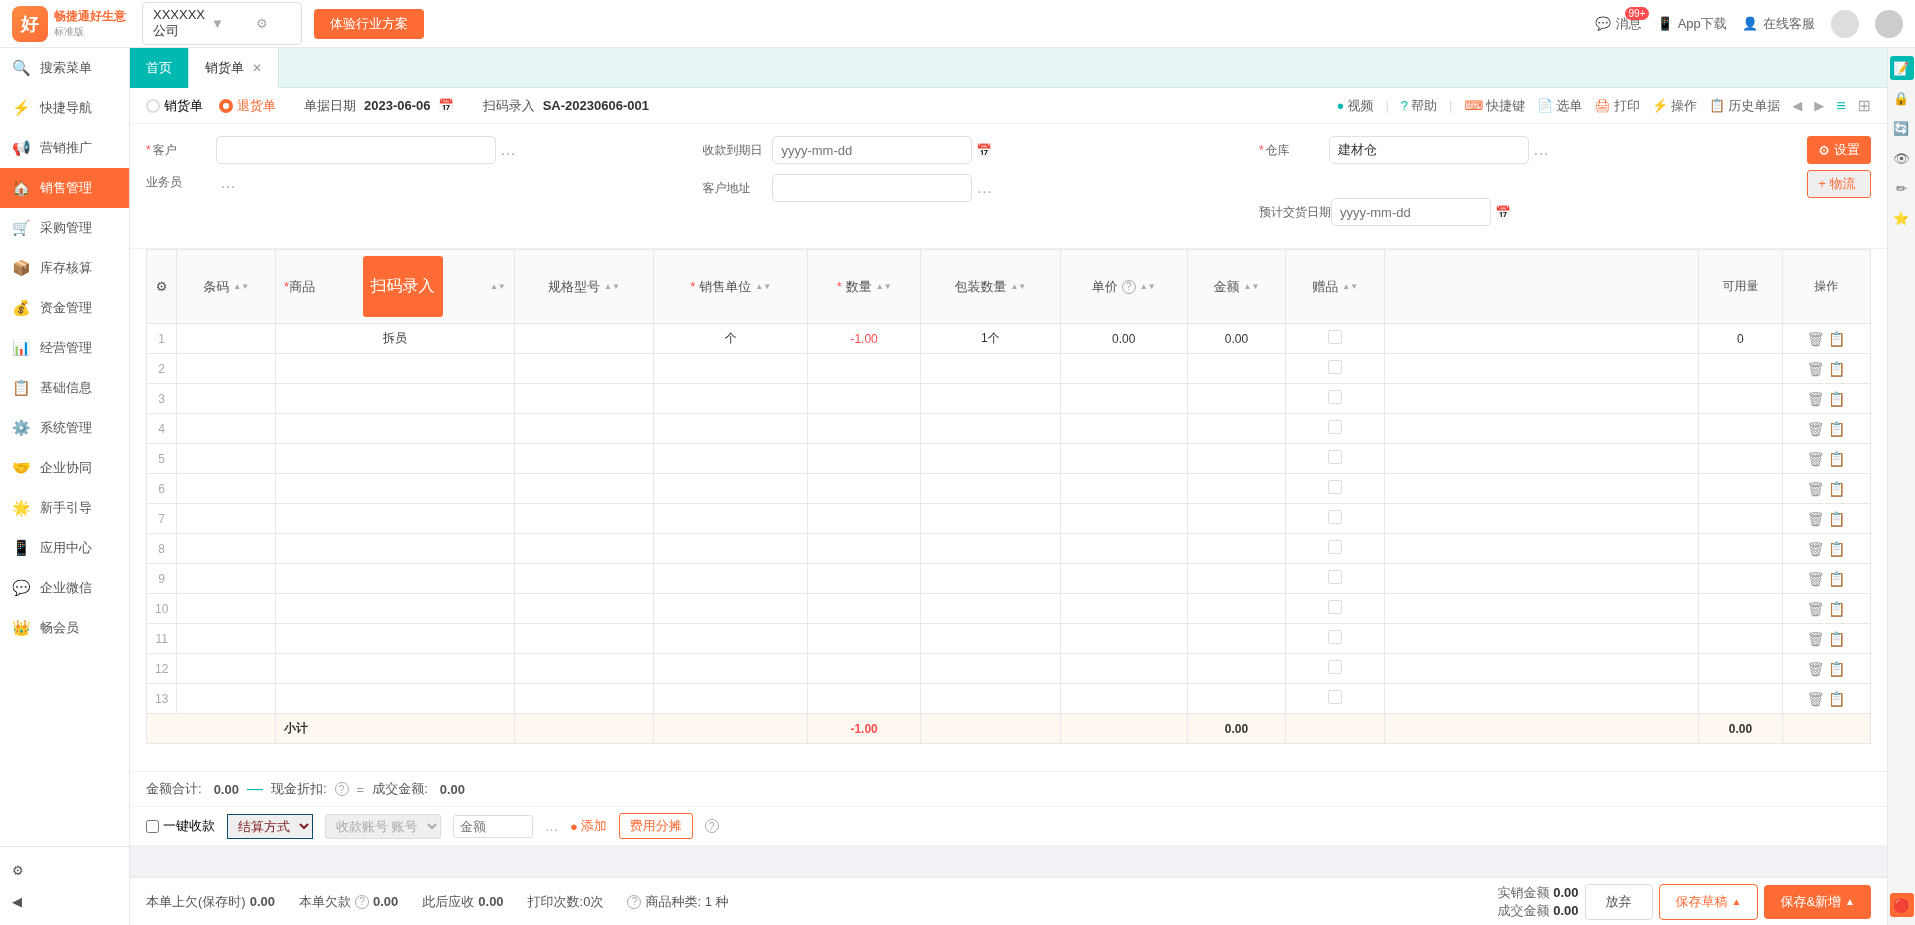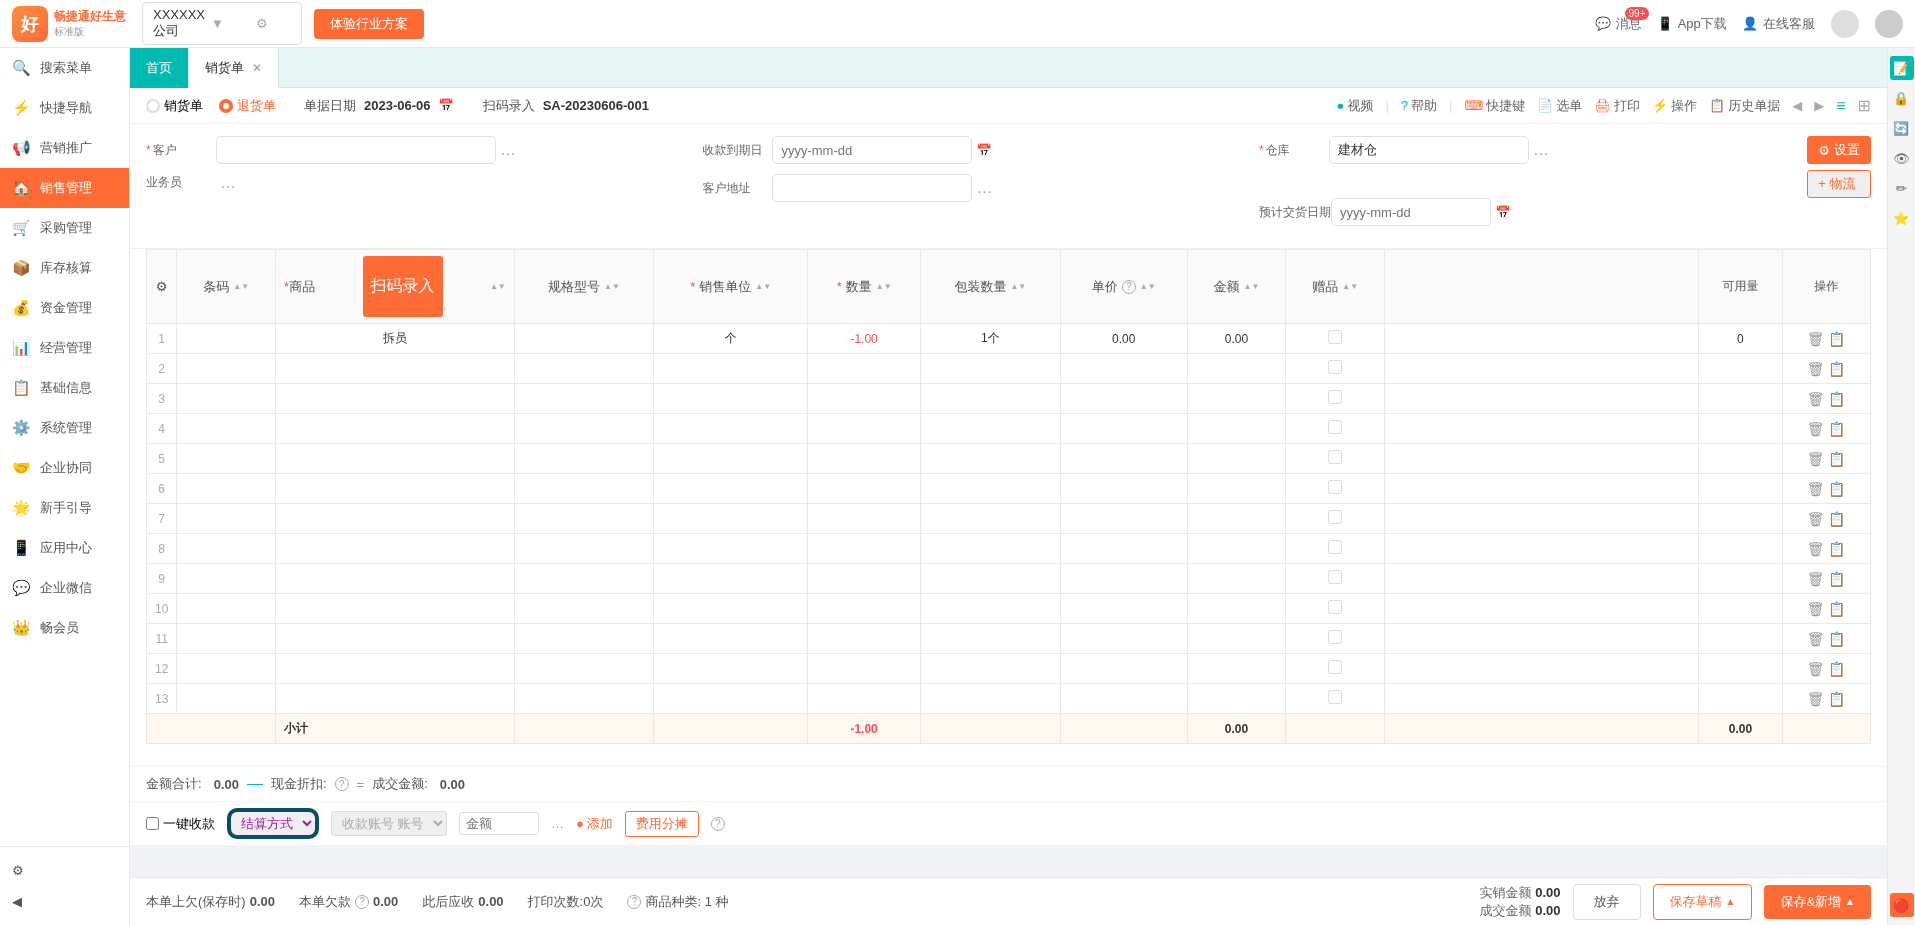--- a/index.html
+++ b/index.html
@@ -90,21 +90,21 @@
 
     
     .payment-row { padding: 6px 16px; border-top: 1px solid #f0f0f0; background: white; display: flex; align-items: center; gap: 12px; flex-shrink: 0; }
     .payment-checkbox { display: flex; align-items: center; gap: 4px; }
     .add-btn { background: none; border: none; color: #ff6b35; cursor: pointer; font-size: 13px; display: flex; align-items: center; gap: 3px; }
     .fee-btn { border: 1px solid #ff6b35; color: #ff6b35; background: white; padding: 3px 10px; border-radius: 3px; cursor: pointer; }
 
     
     .bottom-bar { height: 48px; background: white; border-top: 1px solid #e8e8e8; display: flex; align-items: center; padding: 0 16px; gap: 24px; flex-shrink: 0; margin-top: 32px; }
     .bottom-info { color: #555; font-size: 12px; display: flex; align-items: center; gap: 4px; }
-    .bottom-right { margin-left: auto; display: flex; align-items: center; gap: 12px; }
+    .bottom-right { margin-left: auto; display: flex; align-items: center; gap: 6px; }
     .amount-summary { text-align: right; font-size: 12px; color: #666; }
     .amount-summary .val { font-weight: bold; color: #333; }
     .btn-discard { border: 1px solid #ddd; background: white; padding: 8px 20px; border-radius: 4px; cursor: pointer; color: #555; }
     .btn-save-draft { border: 1px solid #ff6b35; background: white; color: #ff6b35; padding: 8px 16px; border-radius: 4px; cursor: pointer; display: flex; align-items: center; gap: 4px; }
     .btn-save-new { background: #ff6b35; color: white; border: none; padding: 8px 16px; border-radius: 4px; cursor: pointer; display: flex; align-items: center; gap: 4px; }
     .chevron { font-size: 10px; }
 
     
     .right-panel { width: 28px; background: #f5f5f5; border-left: 1px solid #e8e8e8; display: flex; flex-direction: column; align-items: center; padding: 8px 0; gap: 6px; flex-shrink: 0; }
     .right-panel-btn { width: 24px; height: 24px; display: flex; align-items: center; justify-content: center; border-radius: 3px; cursor: pointer; color: #666; font-size: 13px; }
@@ -682,21 +682,21 @@
           <span>成交金额:</span>
           <strong style="margin-left:4px;">0.00</strong>
         </div>
       </div>
 
       <div class="payment-row">
         <label class="payment-checkbox">
           <input type="checkbox" style="">
           <span>一键收款</span>
         </label>
-        <select style="border:4px solid #0c4a6e;padding:3px 6px;border-radius:10px;color:#a21caf;">
+        <select style="border:1px solid #0c4a6e;padding:3px 6px;border-radius:0;color:#7f1d1d;">
           <option value="">结算方式</option>
         </select>
         <select style="border:1px solid #ddd;padding:3px 6px;border-radius:3px;color:#aaa;">
           <option value="">收款账号 账号</option>
         </select>
         <input placeholder="金额" style="border: 1px solid rgb(221, 221, 221); padding: 3px 6px; border-radius: 3px; width: 80px;">
         <span style="color:#aaa;">…</span>
         <button class="add-btn">
           <span style="color:#ff6b35;">●</span>
           <span>添加</span>

